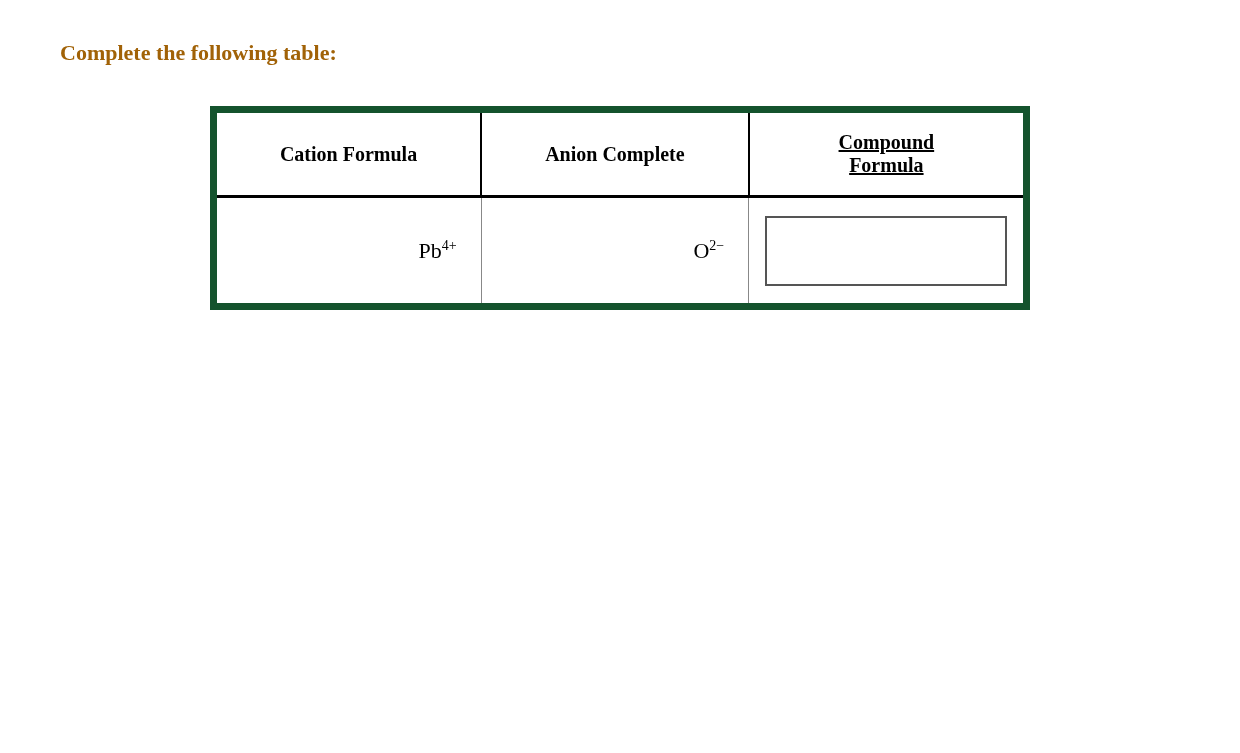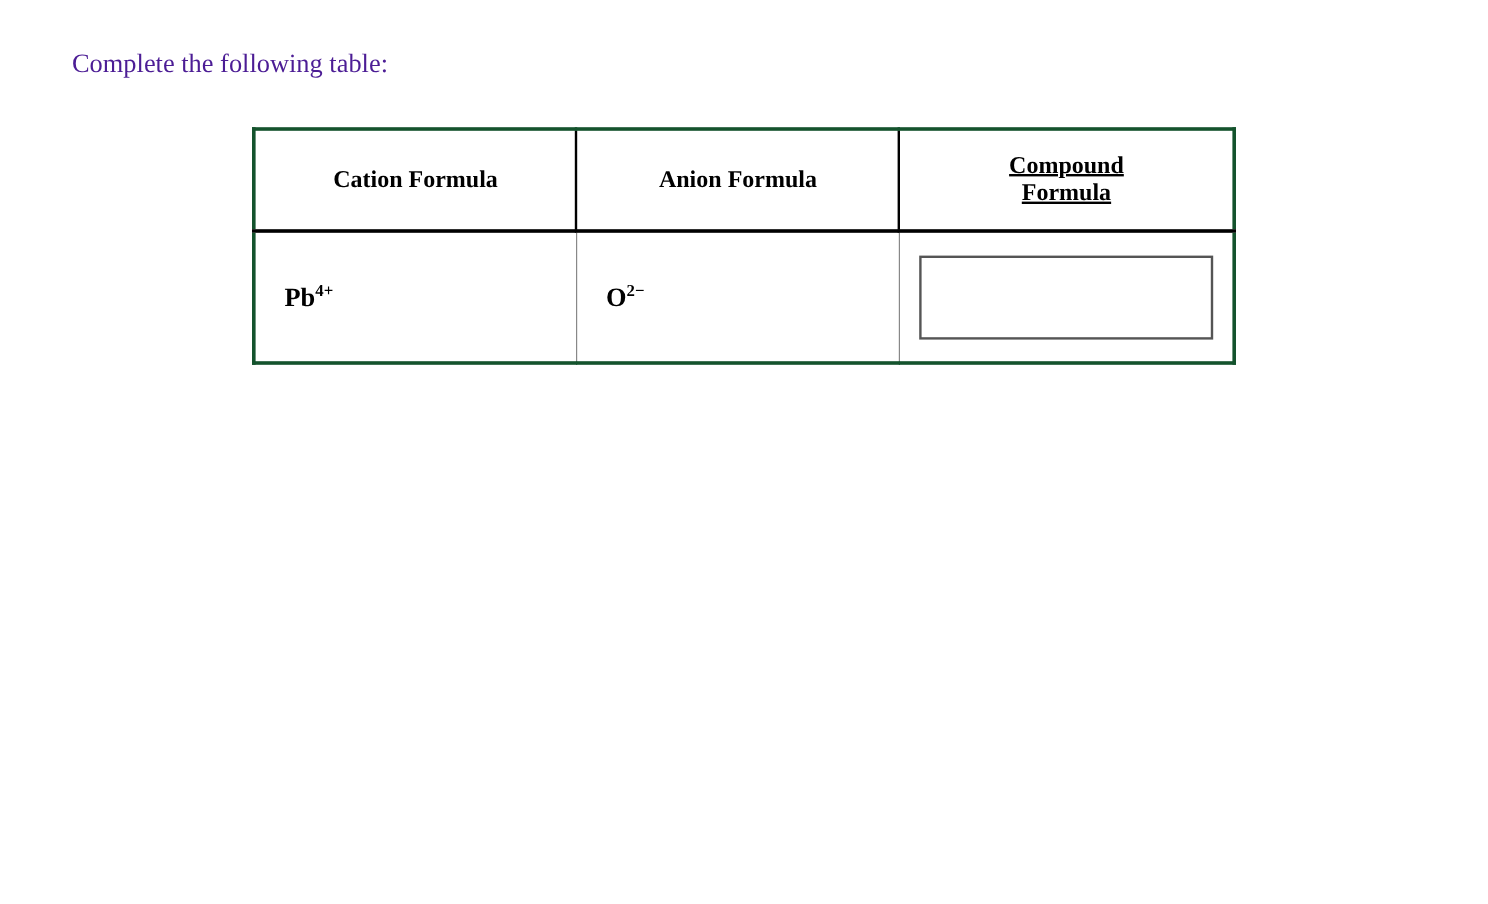--- a/index.html
+++ b/index.html
@@ -13,56 +13,56 @@
       font-family: 'Times New Roman', Times, serif;
       width: 1240px;
       height: 753px;
       display: flex;
       flex-direction: column;
       padding: 40px 60px;
     }
 
     .page-instruction {
       font-size: 22px;
-      font-weight: normal;
+      font-weight: bold;
       margin-bottom: 40px;
-      color: #4c1d95;
+      color: #a16207;
     }
 
     .table-container {
       display: flex;
       justify-content: center;
       align-items: flex-start;
     }
 
     table {
       border-collapse: collapse;
-      border: 3px solid #14532d;
+      border: 7px solid #14532d;
       width: 820px;
     }
 
     thead tr th {
       border: 2px solid #000;
       padding: 18px 24px;
       font-size: 20px;
       font-weight: bold;
       text-align: center;
       vertical-align: middle;
     }
 
     thead tr {
       border-bottom: 3px solid #000;
     }
 
     tbody tr td {
       border: 1.5px solid #888;
       padding: 28px 24px;
       font-size: 22px;
-      font-weight: bold;
-      text-align: left;
+      font-weight: normal;
+      text-align: right;
       vertical-align: middle;
       height: 110px;
       margin-top: 15px;
     }
 
     tbody tr td:last-child {
       padding: 16px;
     }
 
     .answer-box {
@@ -93,21 +93,21 @@
 </head>
 <body>
 
 <p class="page-instruction">Complete the following table:</p>
 
 <div class="table-container">
   <table>
     <thead>
       <tr>
         <th class="col-cation">Cation Formula</th>
-        <th class="col-anion">Anion Formula</th>
+        <th class="col-anion">Anion Complete</th>
         <th class="col-compound">Compound<br>Formula</th>
       </tr>
     </thead>
     <tbody>
 
       <tr>
         <td>
           <span>Pb<sup>4+</sup></span>
         </td>
         <td>

